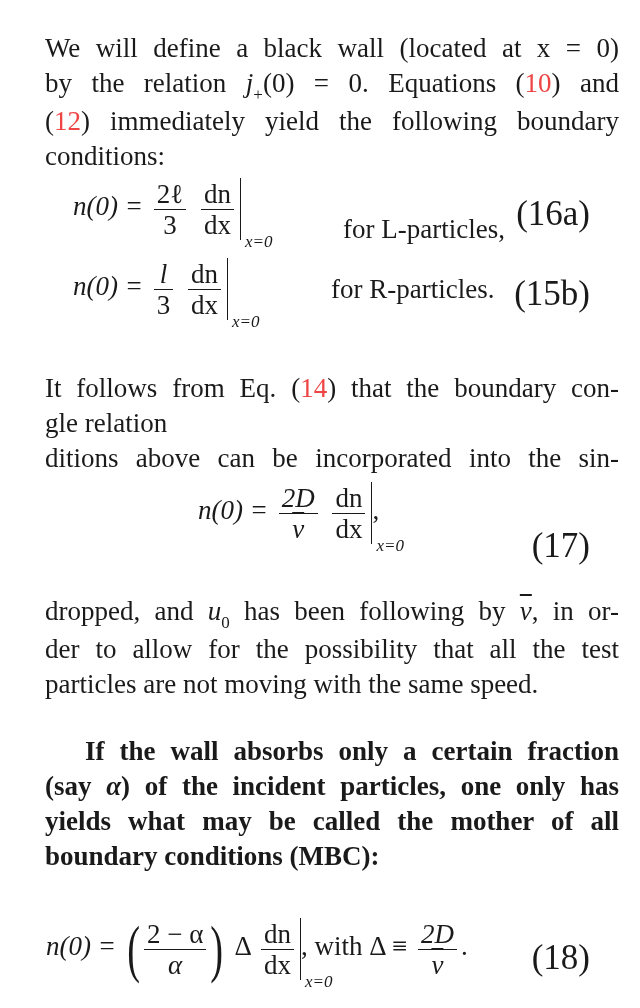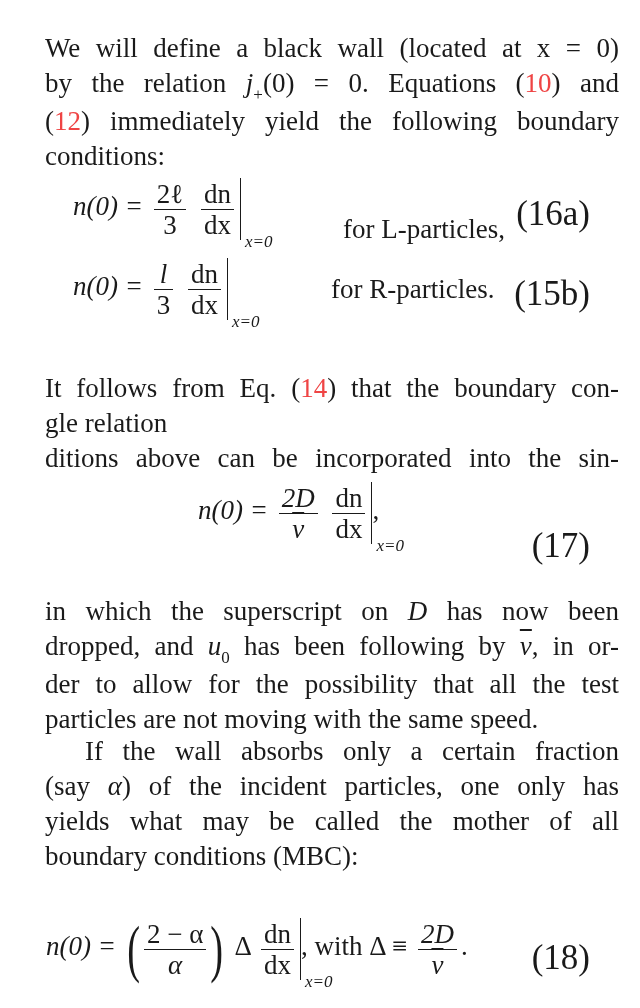--- a/index.html
+++ b/index.html
@@ -71,30 +71,27 @@
 
   <div class="eq" style="left:170px; top:482px; width:404px;">
     <i class="m">n(0) =</i>
     <span class="frac"><span class="num" style="font-style:italic">2D</span><span class="den overline" style="font-style:italic">v</span></span>
     <span class="frac"><span class="num">dn</span><span class="den">dx</span></span><span class="bar"><span class="evalsub">x=0</span></span><span>,</span>
     <span class="eqnum" style="top:16px;margin-top:28px;">(17)</span>
   </div>
 
   <div class="para" style="position:absolute; top:577px; width:574px;">
     <span class="line">
-      <span>in which the superscript on </span><i class="m">D</i><span> has now been</span>
-    </span>
-    <span class="line">
       <span>dropped, and </span><i class="m">u</i><span class="sub">0</span><span> has been following by </span><i class="m overline">v</i><span>, in or-</span>
     </span>
     <span class="line">der to allow for the possibility that all the test</span>
     <span class="line last">particles are not moving with the same speed.</span>
   </div>
 
-  <div class="para" style="position:absolute; top:717px; width:574px;">
+  <div class="para" style="position:absolute; top:717px; width:574px;font-weight:bold;">
     <span class="line indent">If the wall absorbs only a certain fraction</span>
     <span class="line">
       <span>(say </span><i class="m">α</i><span>) of the incident particles, one only has</span>
     </span>
     <span class="line">yields what may be called the mother of all</span>
     <span class="line last">boundary conditions (MBC):</span>
   </div>
 
   <div class="eq" style="left:18px; top:918px; width:556px;">
     <i class="m">n(0) =</i>

